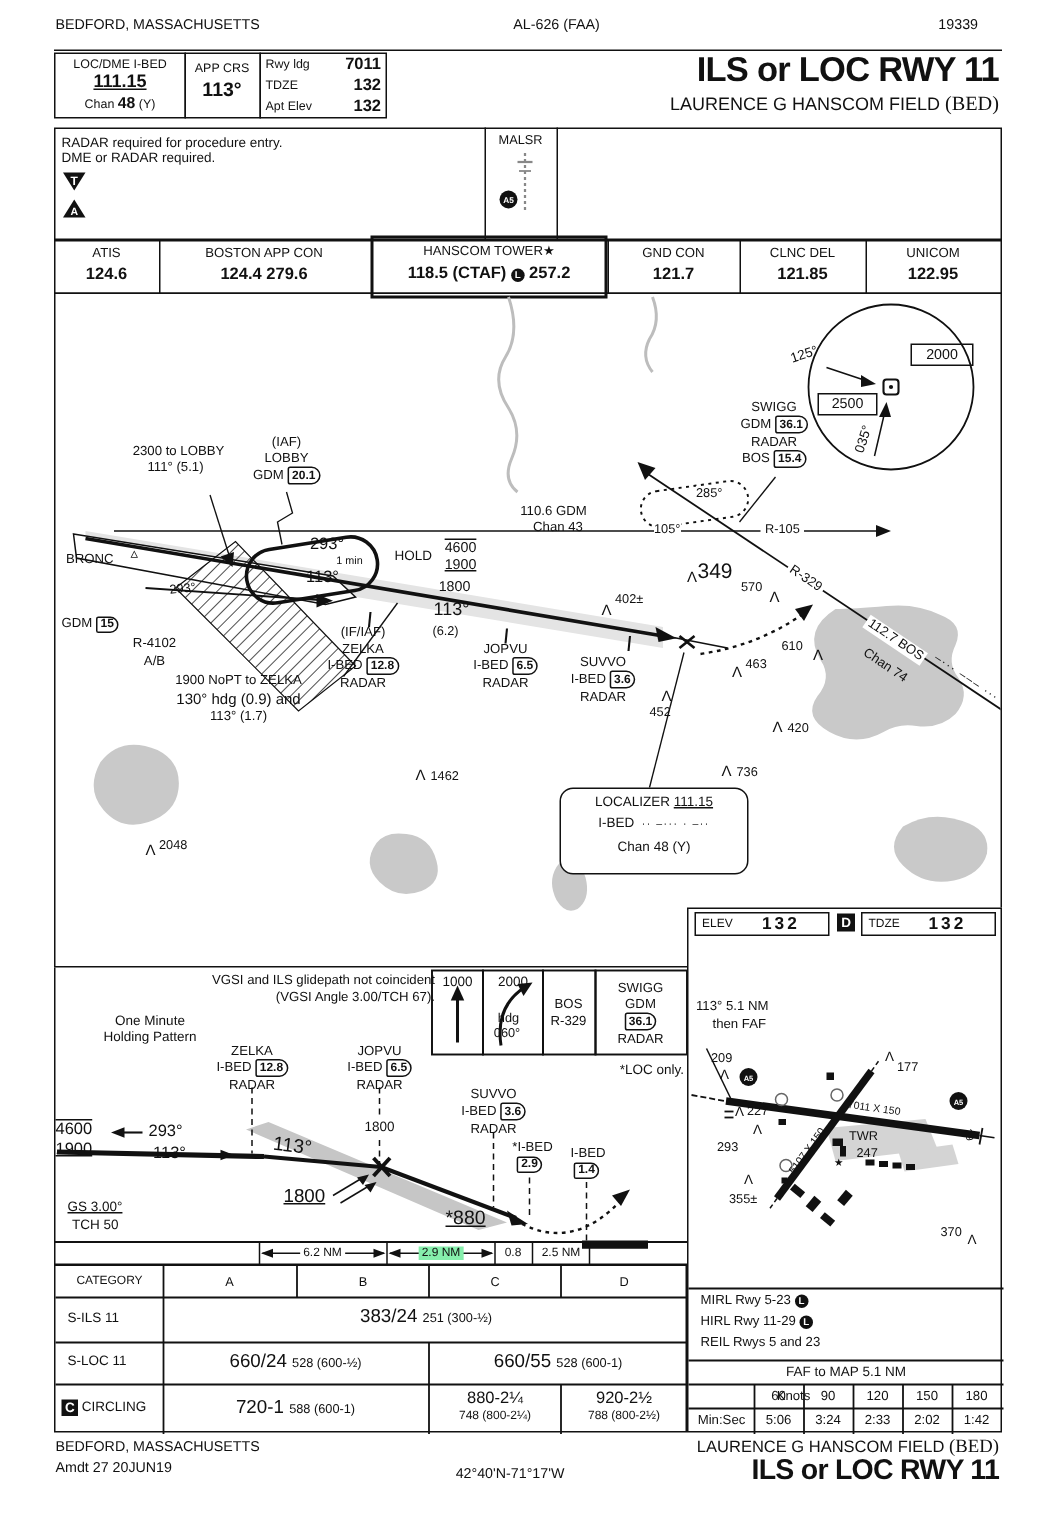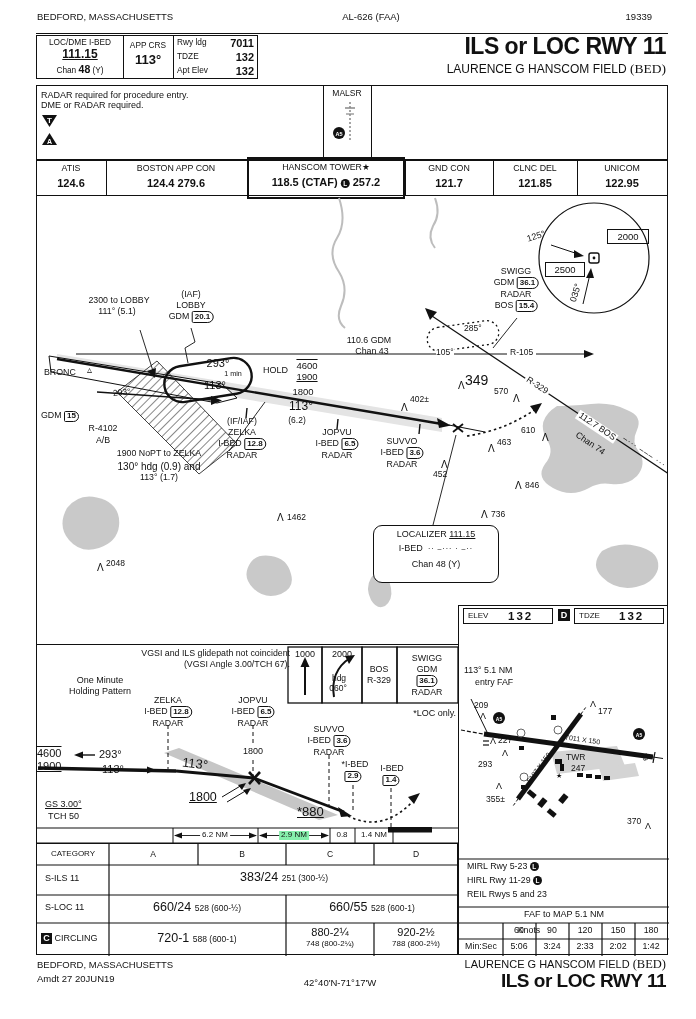--- a/index.html
+++ b/index.html
@@ -249,21 +249,21 @@
     <div class="t" style="left:428px;top:177px;font-size:14px;">349</div>
     <div class="t" style="left:457px;top:191px;font-size:8.5px;">570</div>
     <div class="t" style="left:476px;top:197px;font-size:10px;">Λ</div>
     <div class="t" style="left:484px;top:230px;font-size:8.5px;">610</div>
     <div class="t" style="left:505px;top:236px;font-size:10px;">Λ</div>
     <div class="t" style="left:451px;top:247px;font-size:10px;">Λ</div>
     <div class="t" style="left:460px;top:242px;font-size:8.5px;">463</div>
     <div class="t" style="left:404px;top:263px;font-size:10px;">Λ</div>
     <div class="t" style="left:396px;top:274px;font-size:8.5px;">452</div>
     <div class="t" style="left:478px;top:284px;font-size:10px;">Λ</div>
-    <div class="t" style="left:488px;top:285px;font-size:8.5px;">846</div>
+    <div class="t" style="left:488px;top:285px;font-size:8.5px;">420</div>
     <div class="t" style="left:444px;top:313px;font-size:10px;">Λ</div>
     <div class="t" style="left:454px;top:314px;font-size:8.5px;">736</div>
     <div class="t" style="left:240px;top:316px;font-size:10px;">Λ</div>
     <div class="t" style="left:250px;top:317px;font-size:8.5px;">1462</div>
     <div class="t" style="left:60px;top:366px;font-size:10px;">Λ</div>
     <div class="t" style="left:69px;top:363px;font-size:8.5px;">2048</div>
 
     <div class="box" style="left:336px;top:329px;width:126px;height:58px;border-radius:9px;border-width:1.6px;background:#fff;"></div>
     <div class="t cx" style="left:399px;top:334px;font-size:9px;">
       <span>LOCALIZER</span>
@@ -382,21 +382,21 @@
     <div class="t" style="left:63px;top:103px;font-size:11px;">293°</div>
     <div class="t" style="left:66px;top:118px;font-size:11px;">113°</div>
     <div class="t" style="left:146px;top:112px;font-size:13px;transform:rotate(7deg);">113°</div>
     <div class="t u" style="left:153px;top:146px;font-size:12.5px;">1800</div>
     <div class="t u" style="left:9px;top:155px;font-size:9px;">GS 3.00°</div>
     <div class="t" style="left:12px;top:167px;font-size:9px;">TCH 50</div>
     <div class="t u" style="left:261px;top:160px;font-size:13px;">*880</div>
     <div class="t cx" style="left:179px;top:186px;font-size:8px;background:#fff;padding:0 2px;">6.2 NM</div>
     <div class="t cx" style="left:258px;top:186px;font-size:8px;background:#86efac;padding:0 2px;">2.9 NM</div>
     <div class="t cx" style="left:306px;top:186px;font-size:8px;">0.8</div>
-    <div class="t cx" style="left:338px;top:186px;font-size:8px;">1.4 NM</div>
+    <div class="t cx" style="left:338px;top:186px;font-size:8px;">2.5 NM</div>
   </div>
 
   <div class="box" style="left:36px;top:843px;width:422px;height:112px;">
     <svg width="422" height="112">
       <g stroke="#111" stroke-width="1.2">
         <line x1="0" y1="21" x2="422" y2="21"></line>
           <line x1="0" y1="51" x2="422" y2="51"></line>
           <line x1="0" y1="79" x2="422" y2="79"></line>
         <line x1="72" y1="0" x2="72" y2="112"></line>
         <line x1="161" y1="0" x2="161" y2="21"></line>
@@ -492,21 +492,21 @@
         <line x1="0" y1="317" x2="210" y2="317"></line>
         <line x1="0" y1="333" x2="210" y2="333"></line>
         <line x1="44" y1="317" x2="44" y2="350"></line>
           <line x1="77" y1="317" x2="77" y2="350"></line>
         <line x1="110" y1="317" x2="110" y2="350"></line>
           <line x1="143" y1="317" x2="143" y2="350"></line>
         <line x1="176" y1="317" x2="176" y2="350"></line>
       </g>
     </svg>
     <div class="t" style="left:5px;top:60px;font-size:8.8px;">113° 5.1 NM</div>
-    <div class="t" style="left:16px;top:72px;font-size:8.8px;">entry FAF</div>
+    <div class="t" style="left:16px;top:72px;font-size:8.8px;">then FAF</div>
     <div class="t" style="left:15px;top:95px;font-size:8.5px;">209</div>
     <div class="t" style="left:21px;top:106px;font-size:9px;">Λ</div>
     <div class="t" style="left:131px;top:94px;font-size:9px;">Λ</div>
     <div class="t" style="left:139px;top:101px;font-size:8.5px;">177</div>
     <div class="t" style="left:31px;top:131px;font-size:9px;">Λ</div>
     <div class="t" style="left:39px;top:130px;font-size:8.5px;">227</div>
     <div class="t" style="left:43px;top:143px;font-size:9px;">Λ</div>
     <div class="t" style="left:19px;top:154px;font-size:8.5px;">293</div>
     <div class="t" style="left:37px;top:176px;font-size:9px;">Λ</div>
     <div class="t" style="left:27px;top:189px;font-size:8.5px;">355±</div>

